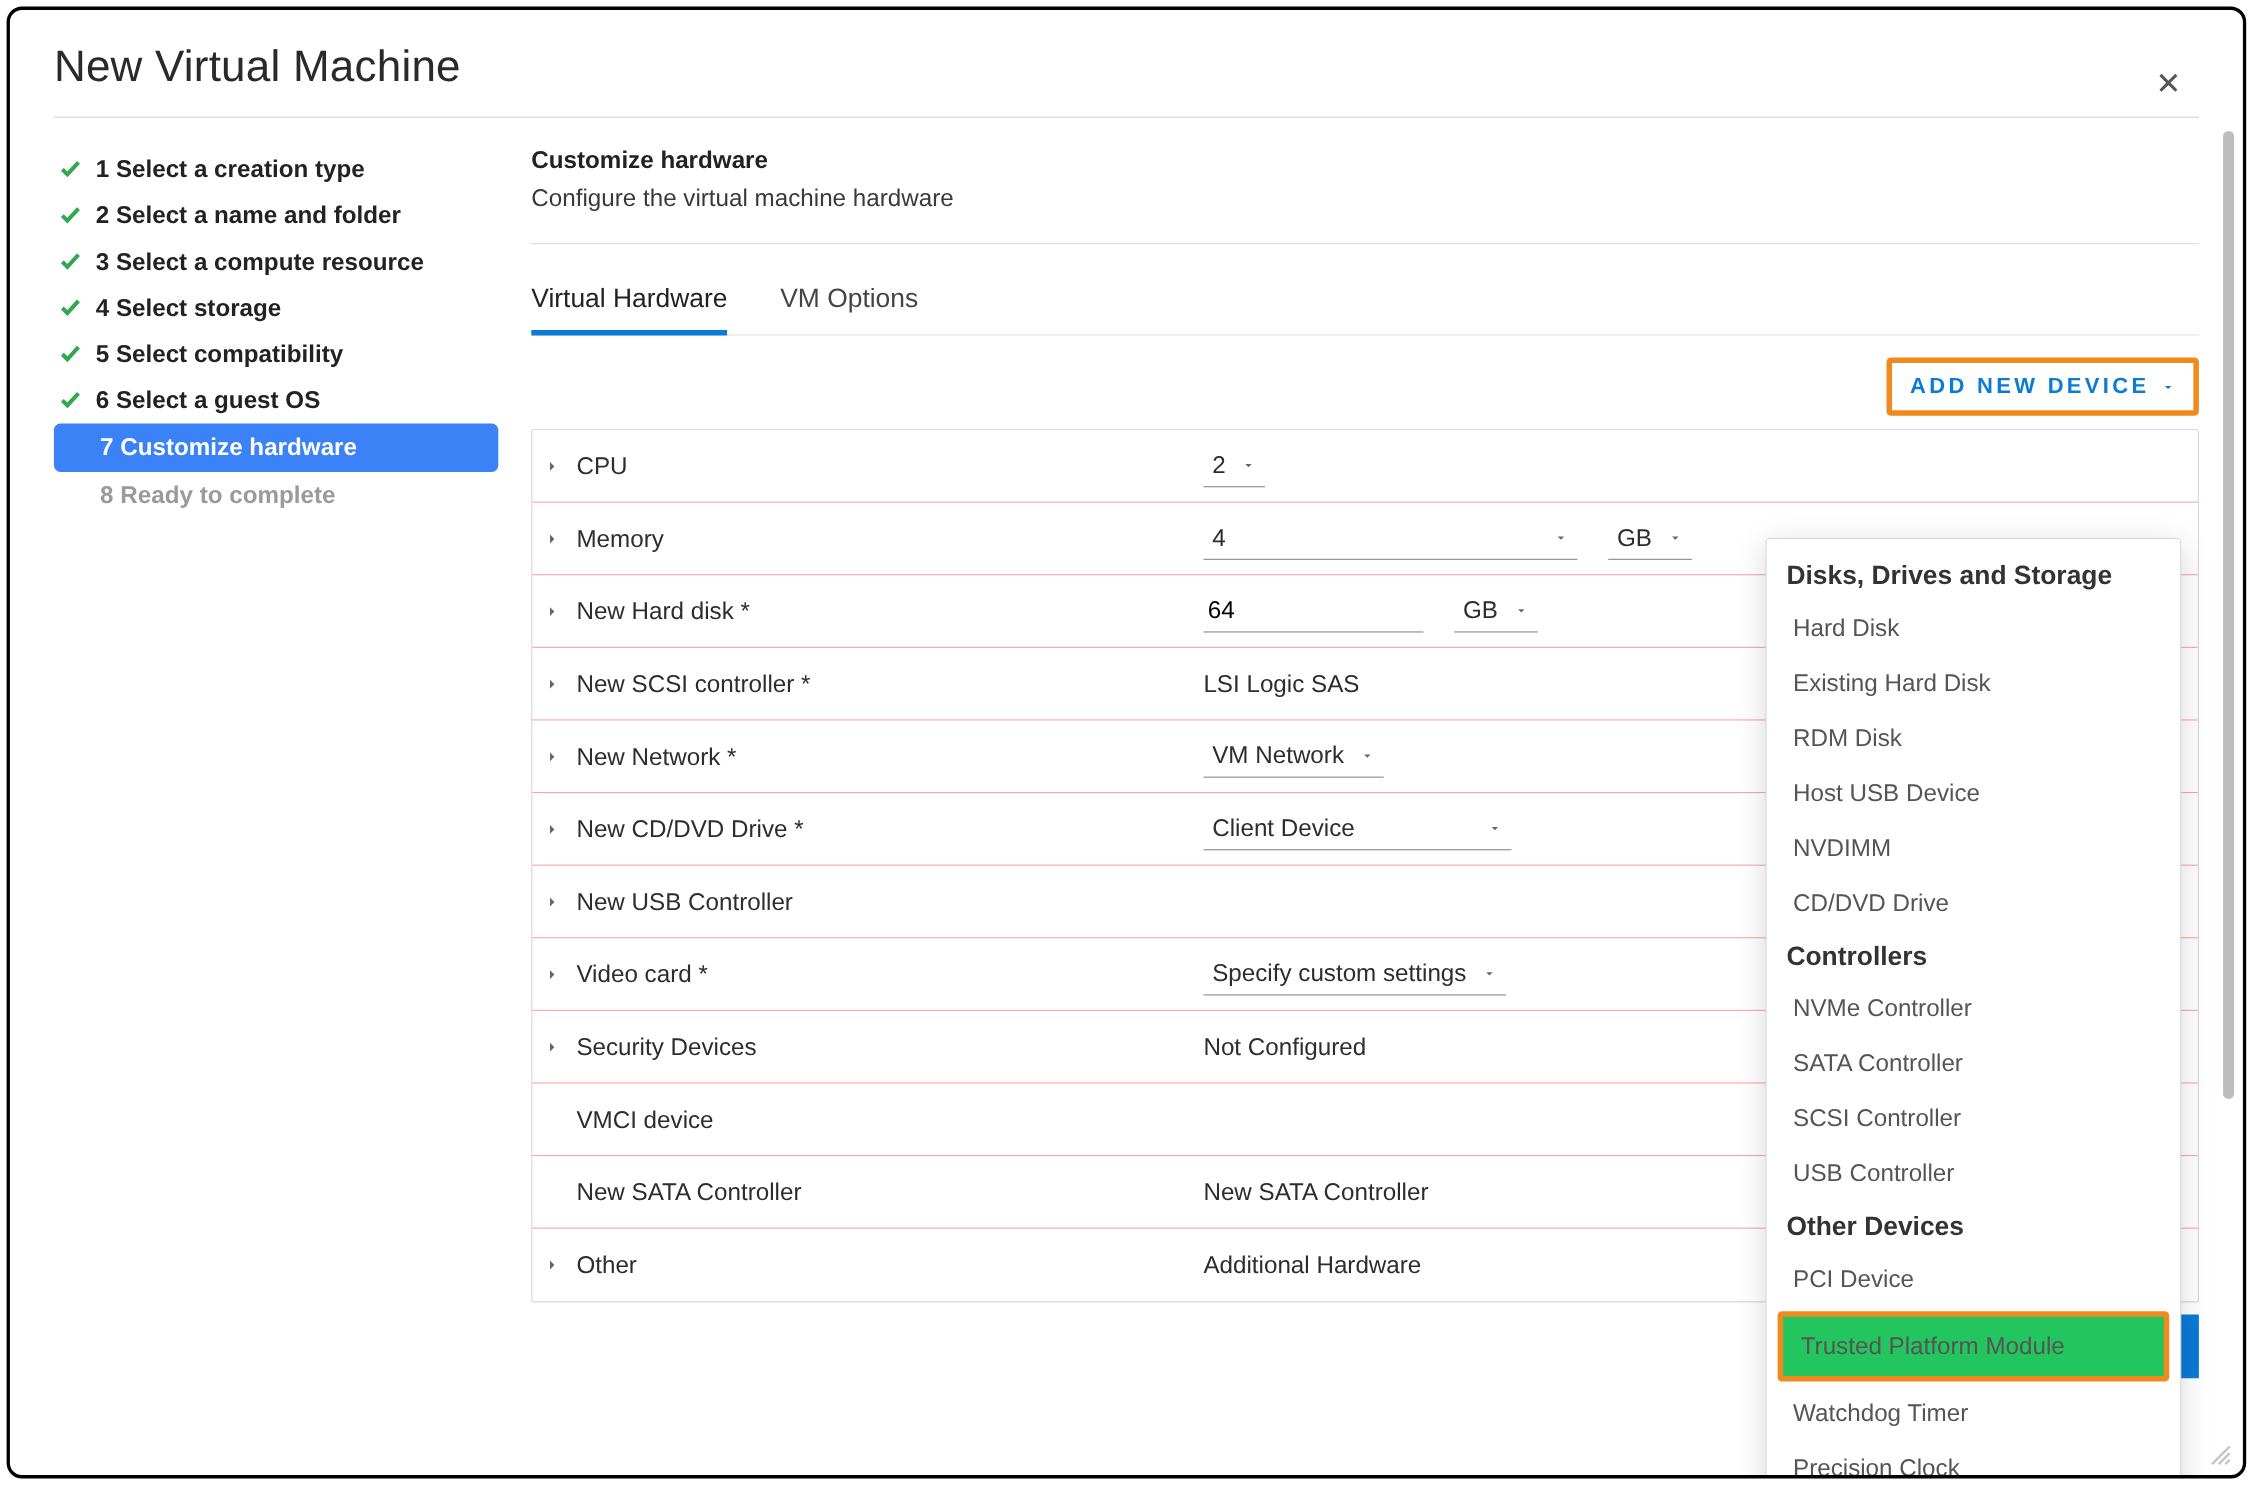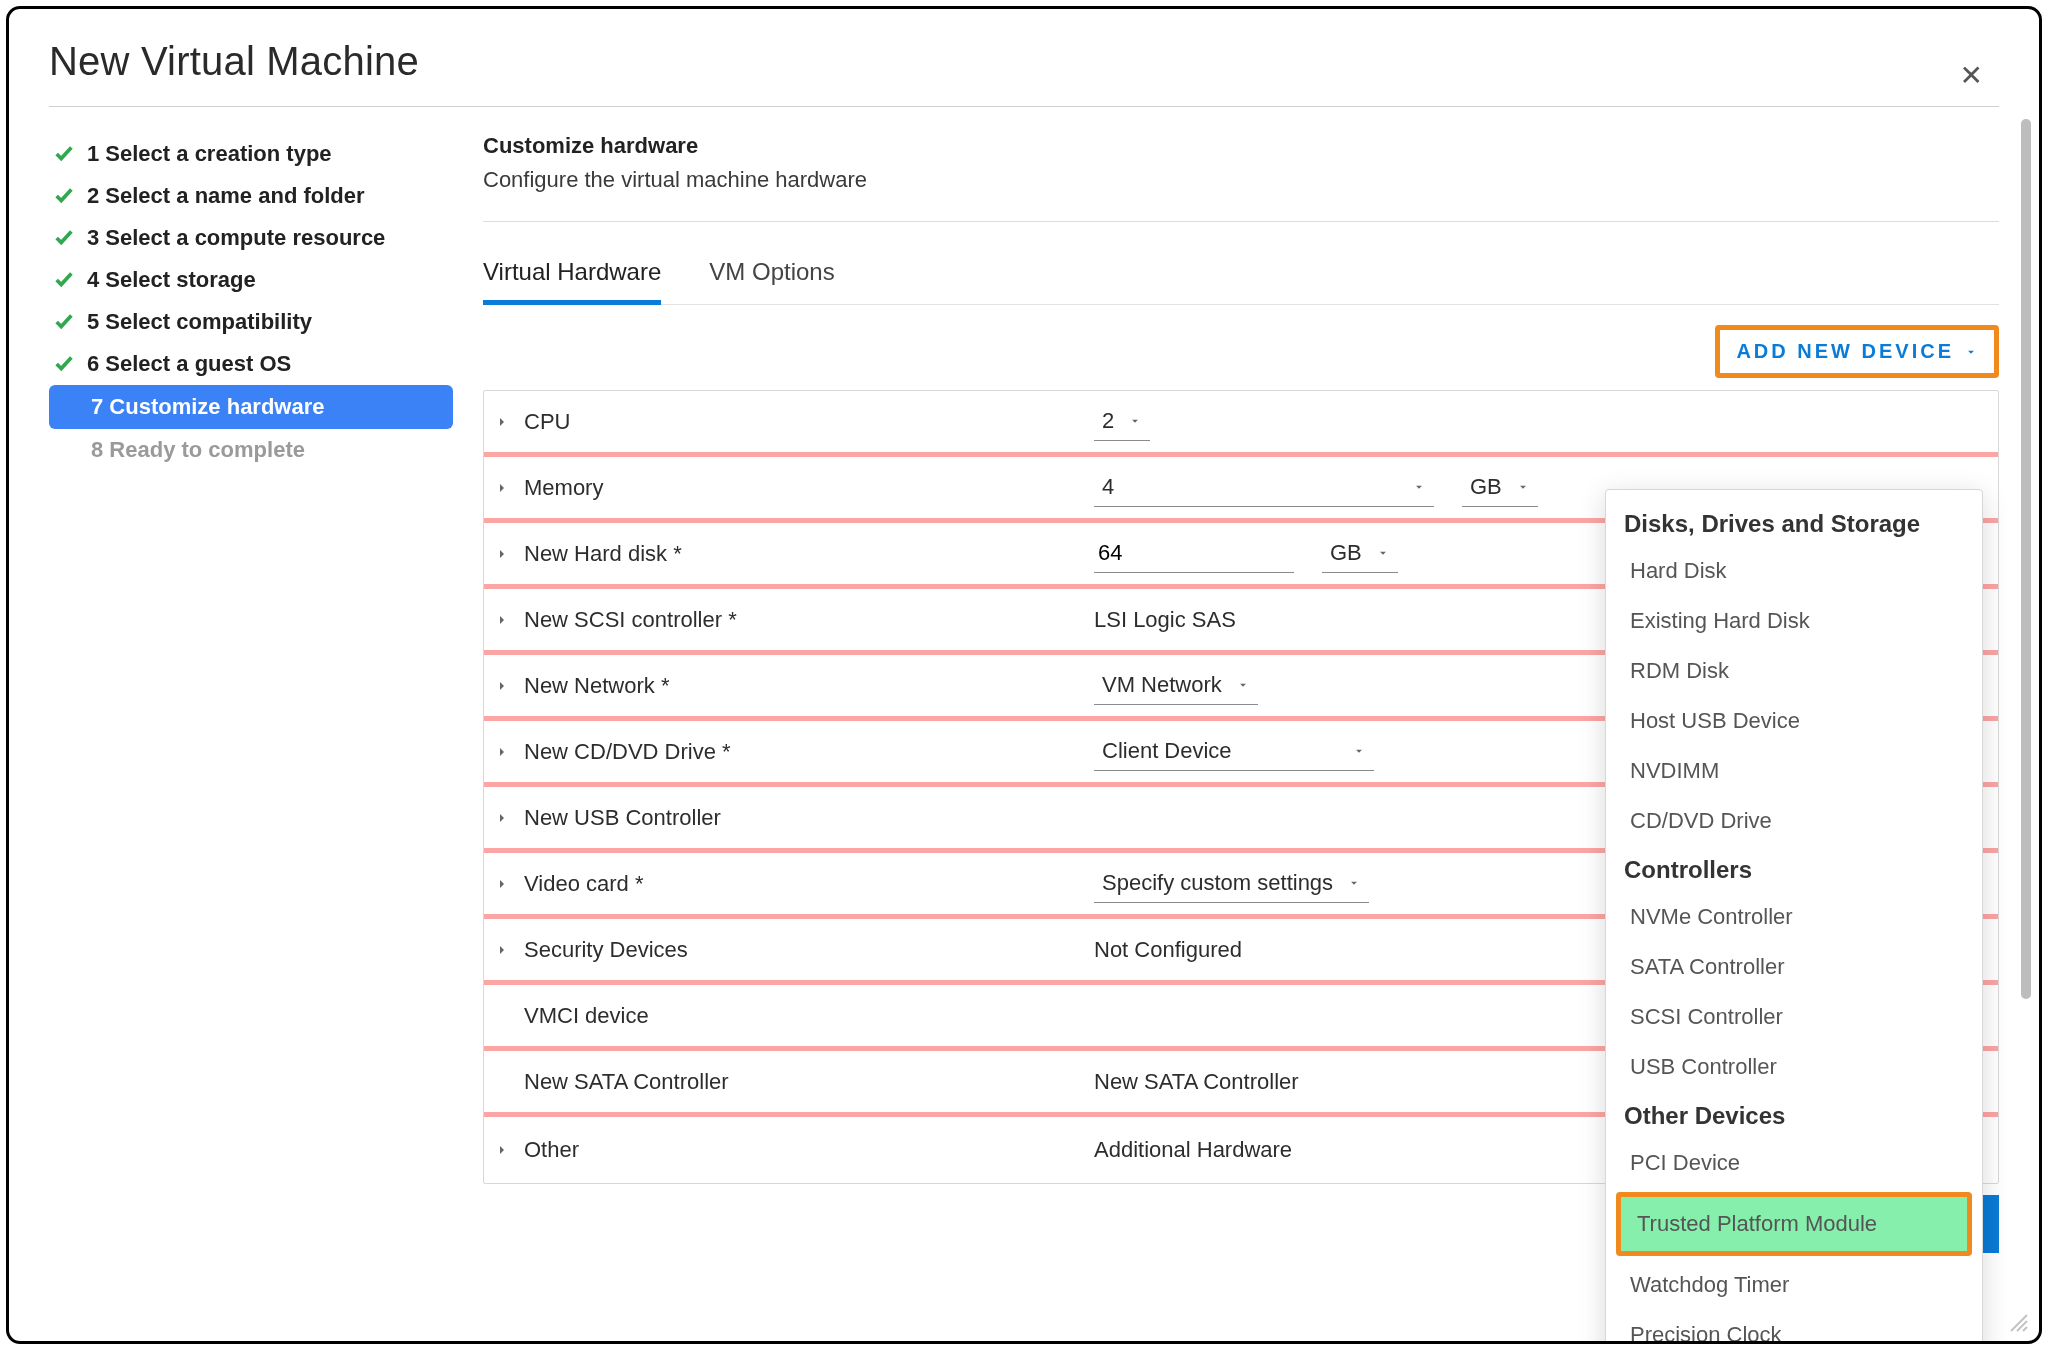--- a/index.html
+++ b/index.html
@@ -32,21 +32,21 @@
   .addbar { display: flex; justify-content: flex-end; padding: 20px 0 0; }
   .add-btn {
     border: 5px solid #f08a1d; color: #0a7bd6; font-weight: 800; letter-spacing: 3px;
     padding: 10px 16px; font-size: 20px; border-radius: 4px; display: inline-flex; align-items: center; gap: 10px;
     cursor: pointer;
   }
   .caret-down { width: 14px; height: 14px; }
   .grid { margin-top: 12px; border: 1px solid #d8d8d8; border-radius: 2px; }
   .row {
     display: grid; grid-template-columns: 600px 1fr; align-items: center;
-    border-bottom: 5px solid #fca5a5; min-height: 66px; padding: 10px 20px 10px 10px;
+    border-bottom: 1px solid #fca5a5; min-height: 66px; padding: 10px 20px 10px 10px;
     font-size: 22px; color: #2d2d2d;
   }
   .row:last-child { border-bottom: none; }
   .row .lcell { display: flex; align-items: center; gap: 14px; }
   .chev { width: 16px; height: 16px; }
   .rcell { display: flex; align-items: center; gap: 28px; color: #2d2d2d; }
   .uline { border: none; border-bottom: 1px solid #8a8a8a; background: transparent; font-size: 22px; padding: 6px 4px; }
   .sel-uline { display: inline-flex; align-items: center; gap: 14px; border-bottom: 1px solid #8a8a8a; padding: 6px 8px; }
   .sel-caret { width: 14px; height: 14px; }
   .mono-val { font-size: 22px; }
@@ -56,21 +56,21 @@
   .resize-handle { position: absolute; right: 10px; bottom: 8px; width: 20px; height: 20px; opacity: .5; }
 
   .menu {
     position: absolute; right: 16px; top: 356px; width: 378px; background: #fff;
     border: 1px solid #d7d7d7; border-radius: 4px; box-shadow: 0 6px 28px rgba(0,0,0,.15);
     padding: 10px 0 8px; font-size: 22px; color: #333; z-index: 5;
   }
   .menu .hdr { font-weight: 700; padding: 10px 18px 8px; font-size: 24px; }
   .menu .item { padding: 12px 24px; cursor: pointer; color: #555; }
   .menu .boxed {
-    margin: 4px 10px; padding: 14px 16px; border: 5px solid #f08a1d; background: #86efac; color: #555;
+    margin: 4px 10px; padding: 14px 16px; border: 5px solid #f08a1d; background: #22c55e; color: #555;
     border-radius: 4px; cursor: pointer;
   }
   .blue-chip { position: absolute; right: 0px; bottom: 62px; width: 22px; height: 58px; background: #0a7bd6; border-radius: 3px 0 0 3px; }
 </style>
 </head>
 <body>
 <div class="frame">
 
 <div class="dialog">
   <div class="dlg-title">New Virtual Machine</div>

